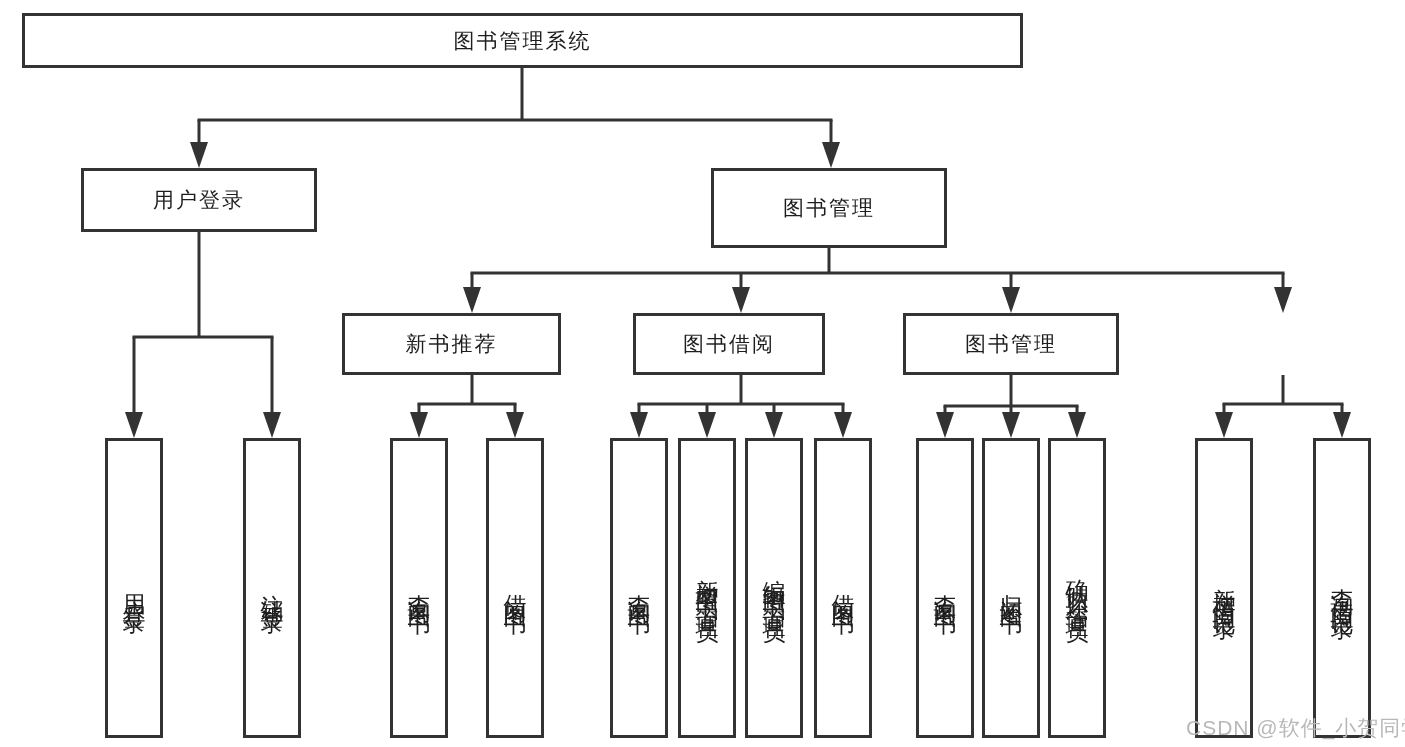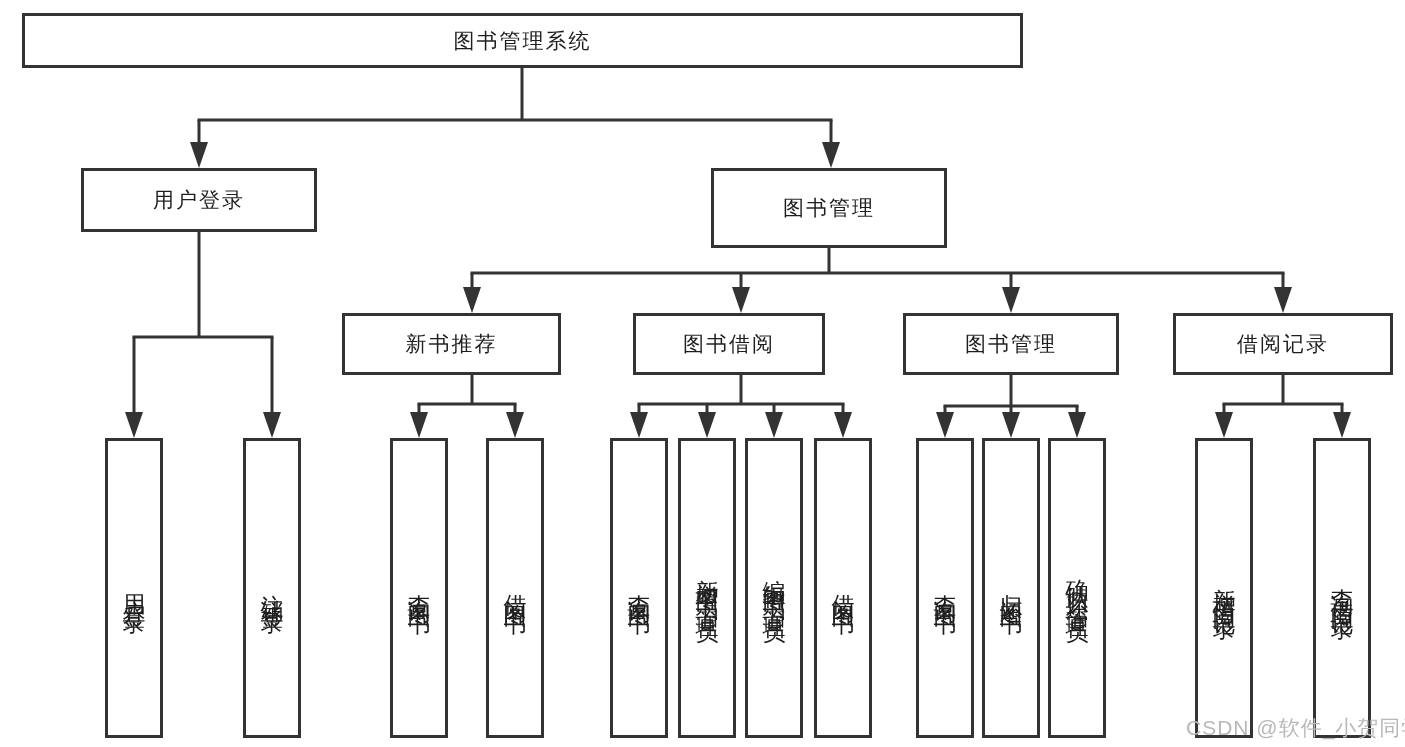--- a/index.html
+++ b/index.html
@@ -116,23 +116,20 @@
 
   <div class="node hbox" style="left:342px;top:313px;width:219px;height:62px;">
     <span>新书推荐</span>
   </div>
   <div class="node hbox" style="left:633px;top:313px;width:192px;height:62px;">
     <span>图书借阅</span>
   </div>
   <div class="node hbox" style="left:903px;top:313px;width:216px;height:62px;">
     <span>图书管理</span>
   </div>
-  <div class="node hbox" style="left:1173px;top:313px;width:220px;height:62px;">
-    <span>借阅记录</span>
-  </div>
 
   <div class="node vbox" style="left:105px;top:438px;width:58px;height:300px;">
     <span class="vtext">用户登录</span>
   </div>
   <div class="node vbox" style="left:243px;top:438px;width:58px;height:300px;">
     <span class="vtext">注销登录</span>
   </div>
 
   <div class="node vbox" style="left:390px;top:438px;width:58px;height:300px;">
     <span class="vtext">查询图书</span>

